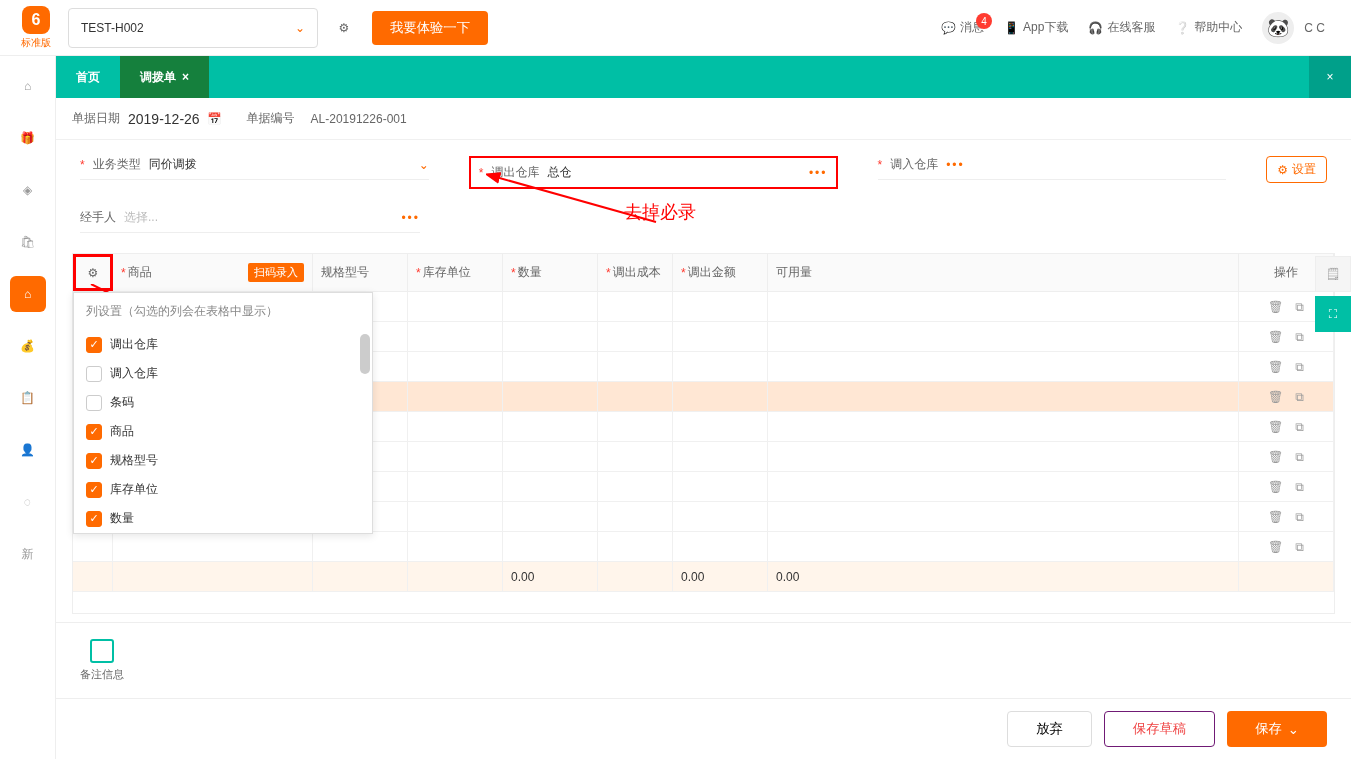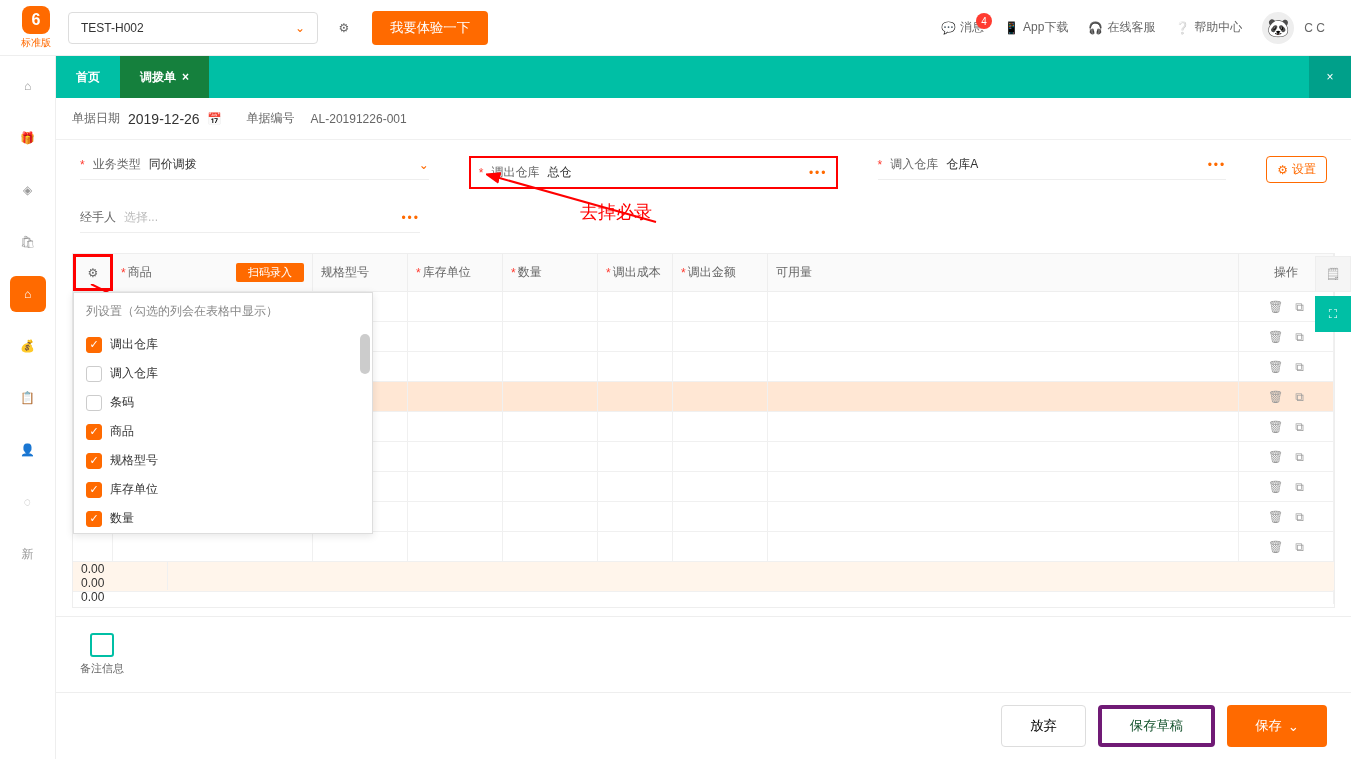--- a/index.html
+++ b/index.html
@@ -3,21 +3,21 @@
 <meta charset="utf-8">
 <style>
 * { box-sizing: border-box; margin: 0; padding: 0; }
 body { font-family: "Microsoft YaHei", Arial, sans-serif; font-size: 12px; color: #333; background: #fff; }
 
 
 .top-header { height: 56px; display: flex; align-items: center; padding: 0 16px; border-bottom: 1px solid #eee; }
 .logo { width: 40px; display: flex; flex-direction: column; align-items: center; margin-right: 12px; }
 .logo-icon { width: 28px; height: 28px; background: #ff6a00; border-radius: 8px; display: flex; align-items: center; justify-content: center; color: #fff; font-size: 16px; font-weight: bold; }
 .logo-text { font-size: 10px; color: #ff6a00; margin-top: 2px; }
-.company-select { width: 250px; height: 32px; border: 1px solid #ddd; border-radius: 4px; display: flex; align-items: center; justify-content: space-between; padding: 0 12px; margin-right: 10px; }
+.company-select { width: 250px; height: 40px; border: 1px solid #ddd; border-radius: 4px; display: flex; align-items: center; justify-content: space-between; padding: 0 12px; margin-right: 10px; }
 .company-select .chevron { color: #ff6a00; }
 .gear-btn { width: 32px; height: 32px; display: flex; align-items: center; justify-content: center; color: #666; margin-right: 12px; }
 .trial-btn { background: #ff6a00; color: #fff; padding: 8px 18px; border-radius: 4px; border: none; }
 .header-spacer { flex: 1; }
 .header-item { display: flex; align-items: center; gap: 4px; margin: 0 10px; color: #666; position: relative; }
 .header-item .badge { position: absolute; top: -6px; right: -8px; background: #ff3b30; color: #fff; font-size: 10px; width: 16px; height: 16px; border-radius: 8px; display: flex; align-items: center; justify-content: center; }
 .avatar { width: 32px; height: 32px; border-radius: 50%; background: #eee; display: flex; align-items: center; justify-content: center; font-size: 18px; margin-right: 6px; }
 
 
 .layout { display: flex; height: calc(759px - 56px); }
@@ -71,26 +71,26 @@
 .th .req { color: #ff3b30; margin-right: 2px; }
 .th-gear { width: 40px; justify-content: center; border: 3px solid #ff0000; }
 .th-product { width: 200px; }
 .th-spec { width: 95px; }
 .th-unit { width: 95px; }
 .th-qty { width: 95px; }
 .th-cost { width: 75px; }
 .th-amount { width: 95px; }
 .th-avail { flex: 1; }
 .th-ops { width: 95px; justify-content: center; }
-.scan-badge { background: #ff6a00; color: #fff; font-size: 11px; padding: 2px 12px; border-radius: 2px; margin-left: auto; }
+.scan-badge { background: #ff6a00; color: #fff; font-size: 11px; padding: 2px 6px; border-radius: 2px; margin-left: auto; }
 
 .table-body { }
 .tr { display: flex; height: 30px; border-bottom: 1px solid #f0f0f0; }
 .tr:nth-child(4) { background: #ffe7d4; }
-.tr.total { background: #fff5eb; flex-direction: column; }
+.tr.total { background: #fff5eb; }
 .td { border-right: 1px solid #f0f0f0; display: flex; align-items: center; padding: 0 8px; }
 .td-first { width: 40px; }
 .td-product { width: 200px; }
 .td-spec { width: 95px; }
 .td-unit { width: 95px; }
 .td-qty { width: 95px; }
 .td-cost { width: 75px; }
 .td-amount { width: 95px; }
 .td-avail { flex: 1; }
 .td-ops { width: 95px; justify-content: center; gap: 12px; color: #999; }
@@ -115,21 +115,21 @@
 
 .remarks { display: flex; align-items: center; padding: 16px 24px; border-top: 1px solid #eee; margin-top: 8px; gap: 16px; }
 .remarks-icon { display: flex; flex-direction: column; align-items: center; color: #00bfa5; }
 .remarks-icon .note-icon { width: 24px; height: 24px; border: 2px solid #00bfa5; border-radius: 3px; }
 .remarks input { flex: 1; border: none; outline: none; font-size: 13px; color: #333; }
 .remarks input::placeholder { color: #bbb; }
 
 
 .footer { border-top: 1px solid #eee; padding: 12px 24px; display: flex; justify-content: flex-end; gap: 12px; }
 .footer .btn { padding: 8px 28px; }
-.footer .btn-outline { border: 4px solid #701a75; color: #14532d; background: #fff; }
+.footer .btn-outline { border: 1px solid #701a75; color: #ef4444; background: #fff; }
 .footer .btn-save { background: #ff6a00; color: #fff; border: none; display: flex; align-items: center; gap: 6px; }
 
 
 .red-arrow2 { position: absolute; pointer-events: none; }
 </style>
 </head>
 <body>
 
 <div class="top-header">
   <div class="logo">
@@ -237,37 +237,36 @@
         </div>
         <div class="form-field highlighted">
           <span class="req">*</span>
           <span class="label">调出仓库</span>
           <span class="value">总仓</span>
           <span class="dots">•••</span>
         </div>
         <div class="form-field">
           <span class="req">*</span>
           <span class="label">调入仓库</span>
-          <span class="value">仓库A</span>
           <span class="dots">•••</span>
         </div>
         <div class="settings-btn">
           <span>⚙</span>
           <span>设置</span>
         </div>
 
         <svg class="arrow-svg" style="left:430px; top:32px; width:180px; height:60px;">
           <defs>
               <marker id="ah1" markerWidth="10" markerHeight="10" refX="2" refY="3" orient="auto">
                 <path d="M0,0 L0,6 L8,3 z" fill="#ff0000"></path>
               </marker>
             </defs>
           <line x1="170" y1="50" x2="10" y2="5" stroke="#ff0000" stroke-width="2" marker-end="url(#ah1)"></line>
         </svg>
-        <div class="annotation" style="left:524px; top:60px;">去掉必录</div>
+        <div class="annotation" style="left:568px; top:60px;">去掉必录</div>
       </div>
 
       <div class="form-row2">
         <div class="form-field">
           <span class="label">经手人</span>
           <span class="value placeholder">选择...</span>
           <span class="dots">•••</span>
         </div>
       </div>
 

